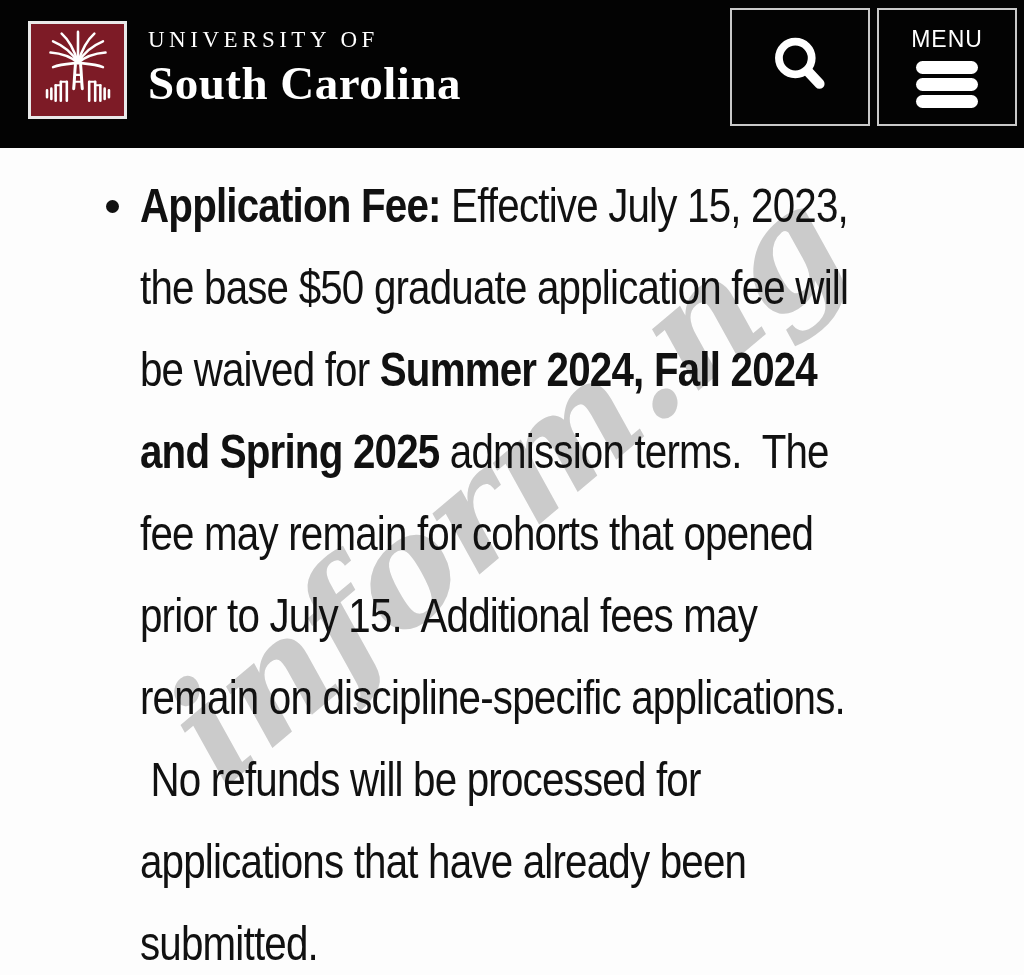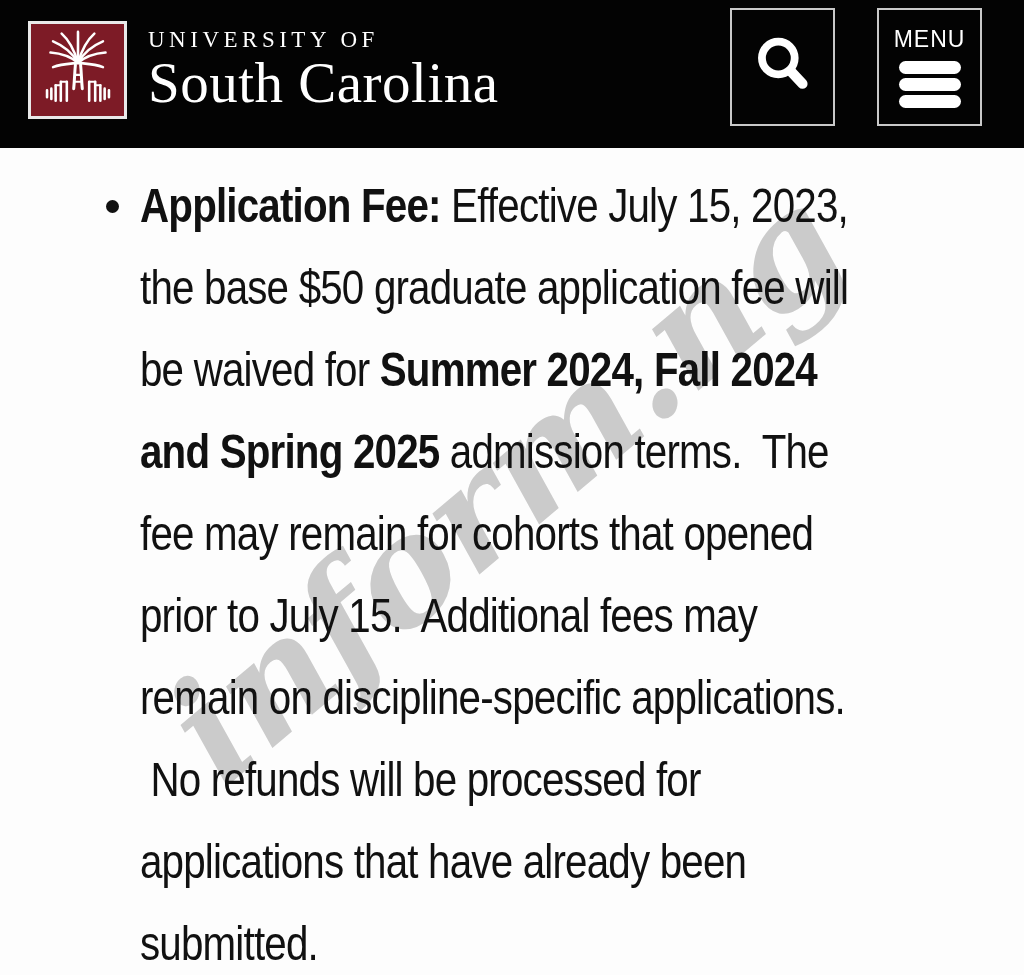--- a/index.html
+++ b/index.html
@@ -35,29 +35,29 @@
     font-family: "Liberation Serif", serif;
     cursor: pointer;
   }
   .wordmark .line1 {
     font-size: 23px;
     font-weight: 400;
     letter-spacing: 4.5px;
     line-height: 26px;
   }
   .wordmark .line2 {
-    font-size: 57px;
-    font-weight: 400;
+    font-size: 47px;
+    font-weight: 700;
     line-height: 60px;
     letter-spacing: 0.5px;
   }
   .hdr-btn {
     position: absolute;
     top: 8px;
-    width: 105px; height: 118px;
+    width: 140px; height: 118px;
     background: #030303;
     border: 2px solid #c9c9c9;
     display: flex;
     flex-direction: column;
     align-items: center;
     justify-content: center;
     cursor: pointer;
   }
   .search-btn { left: 730px; }
   .menu-btn  { left: 877px; }

